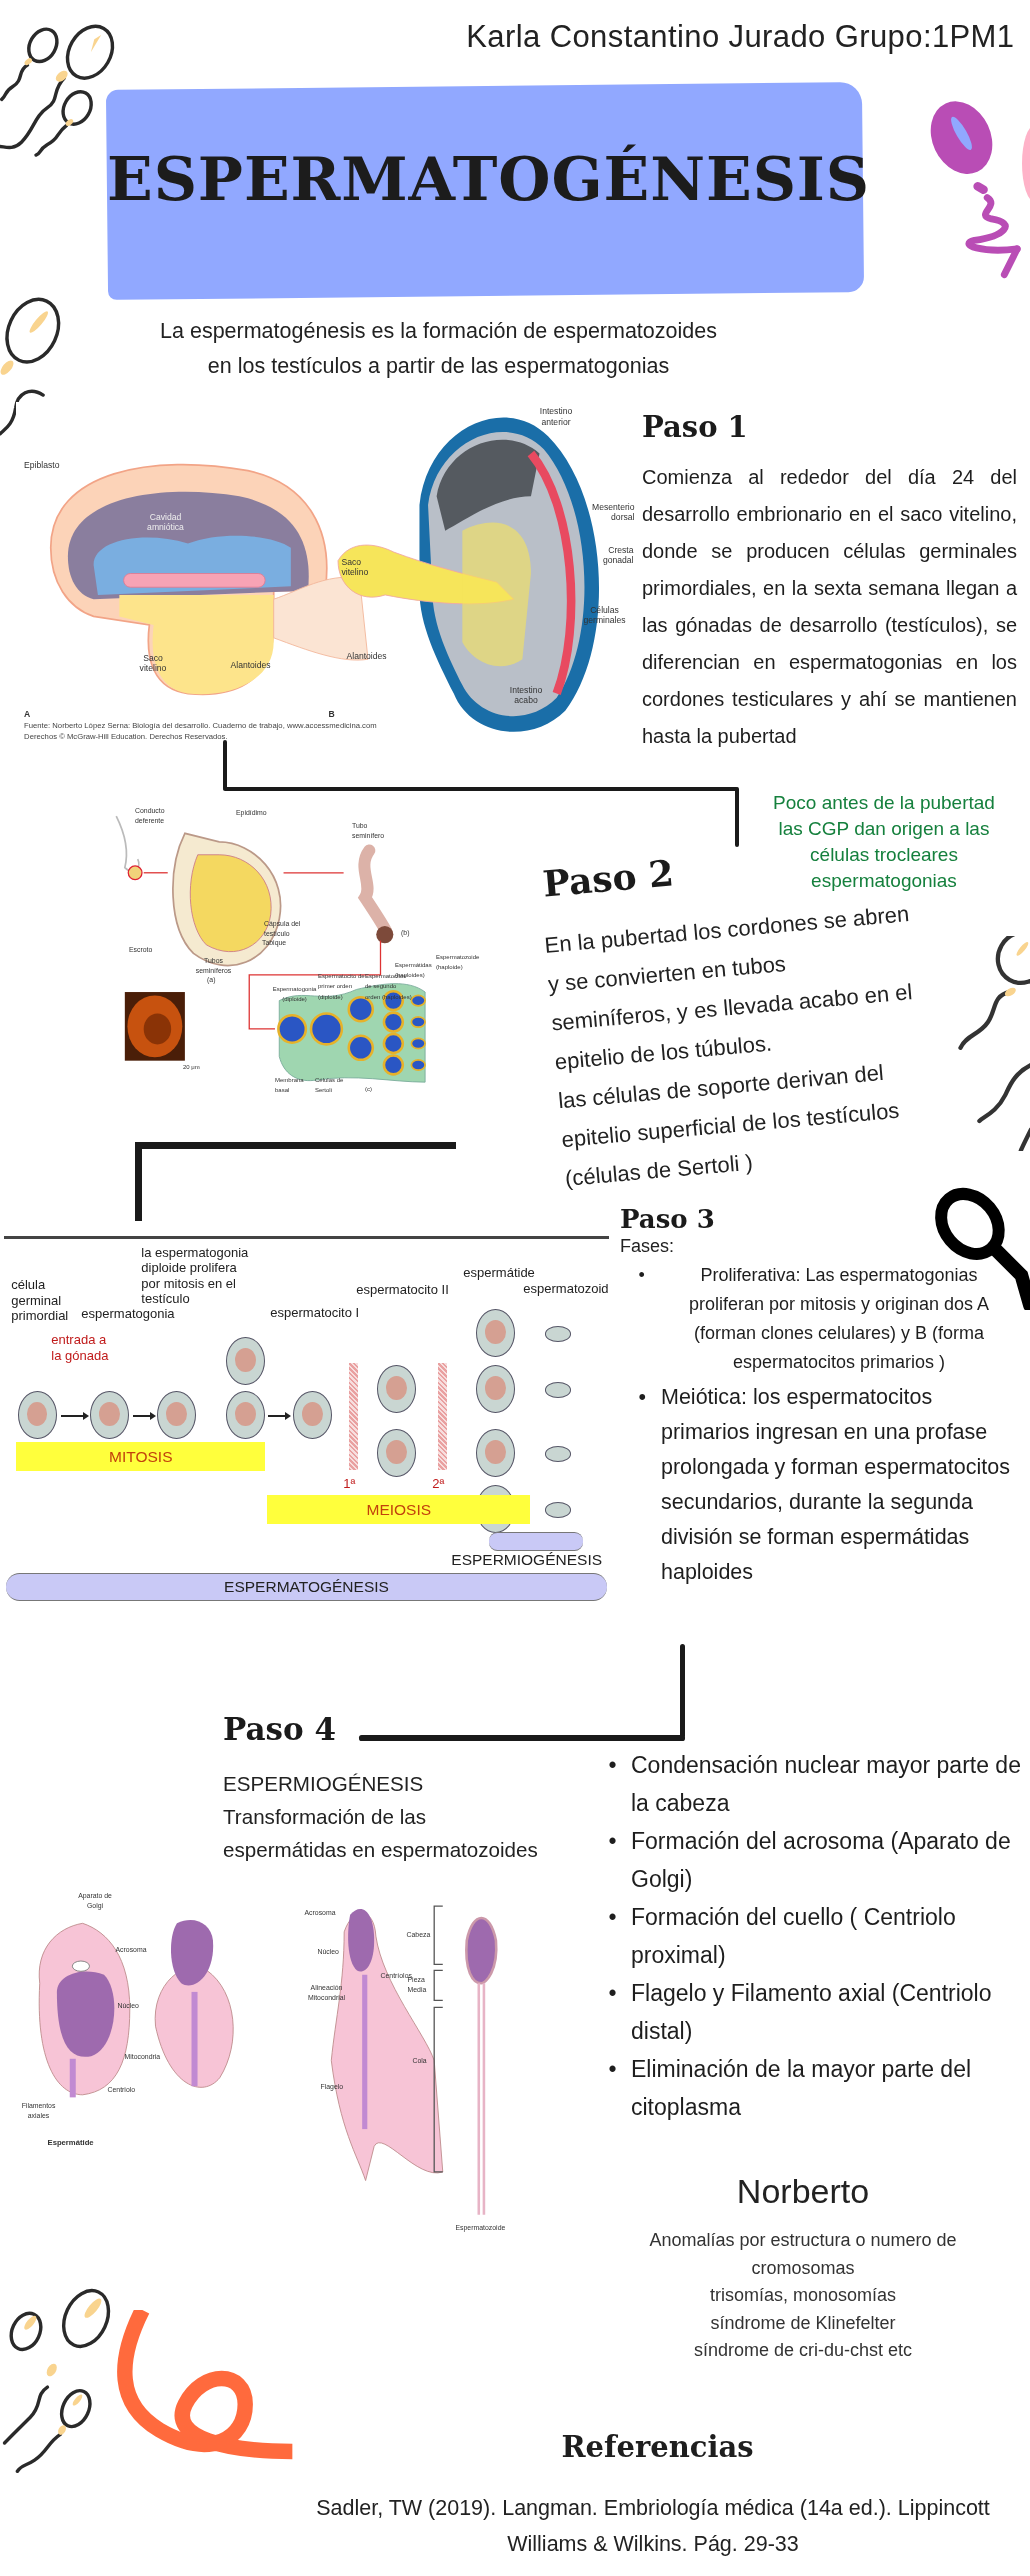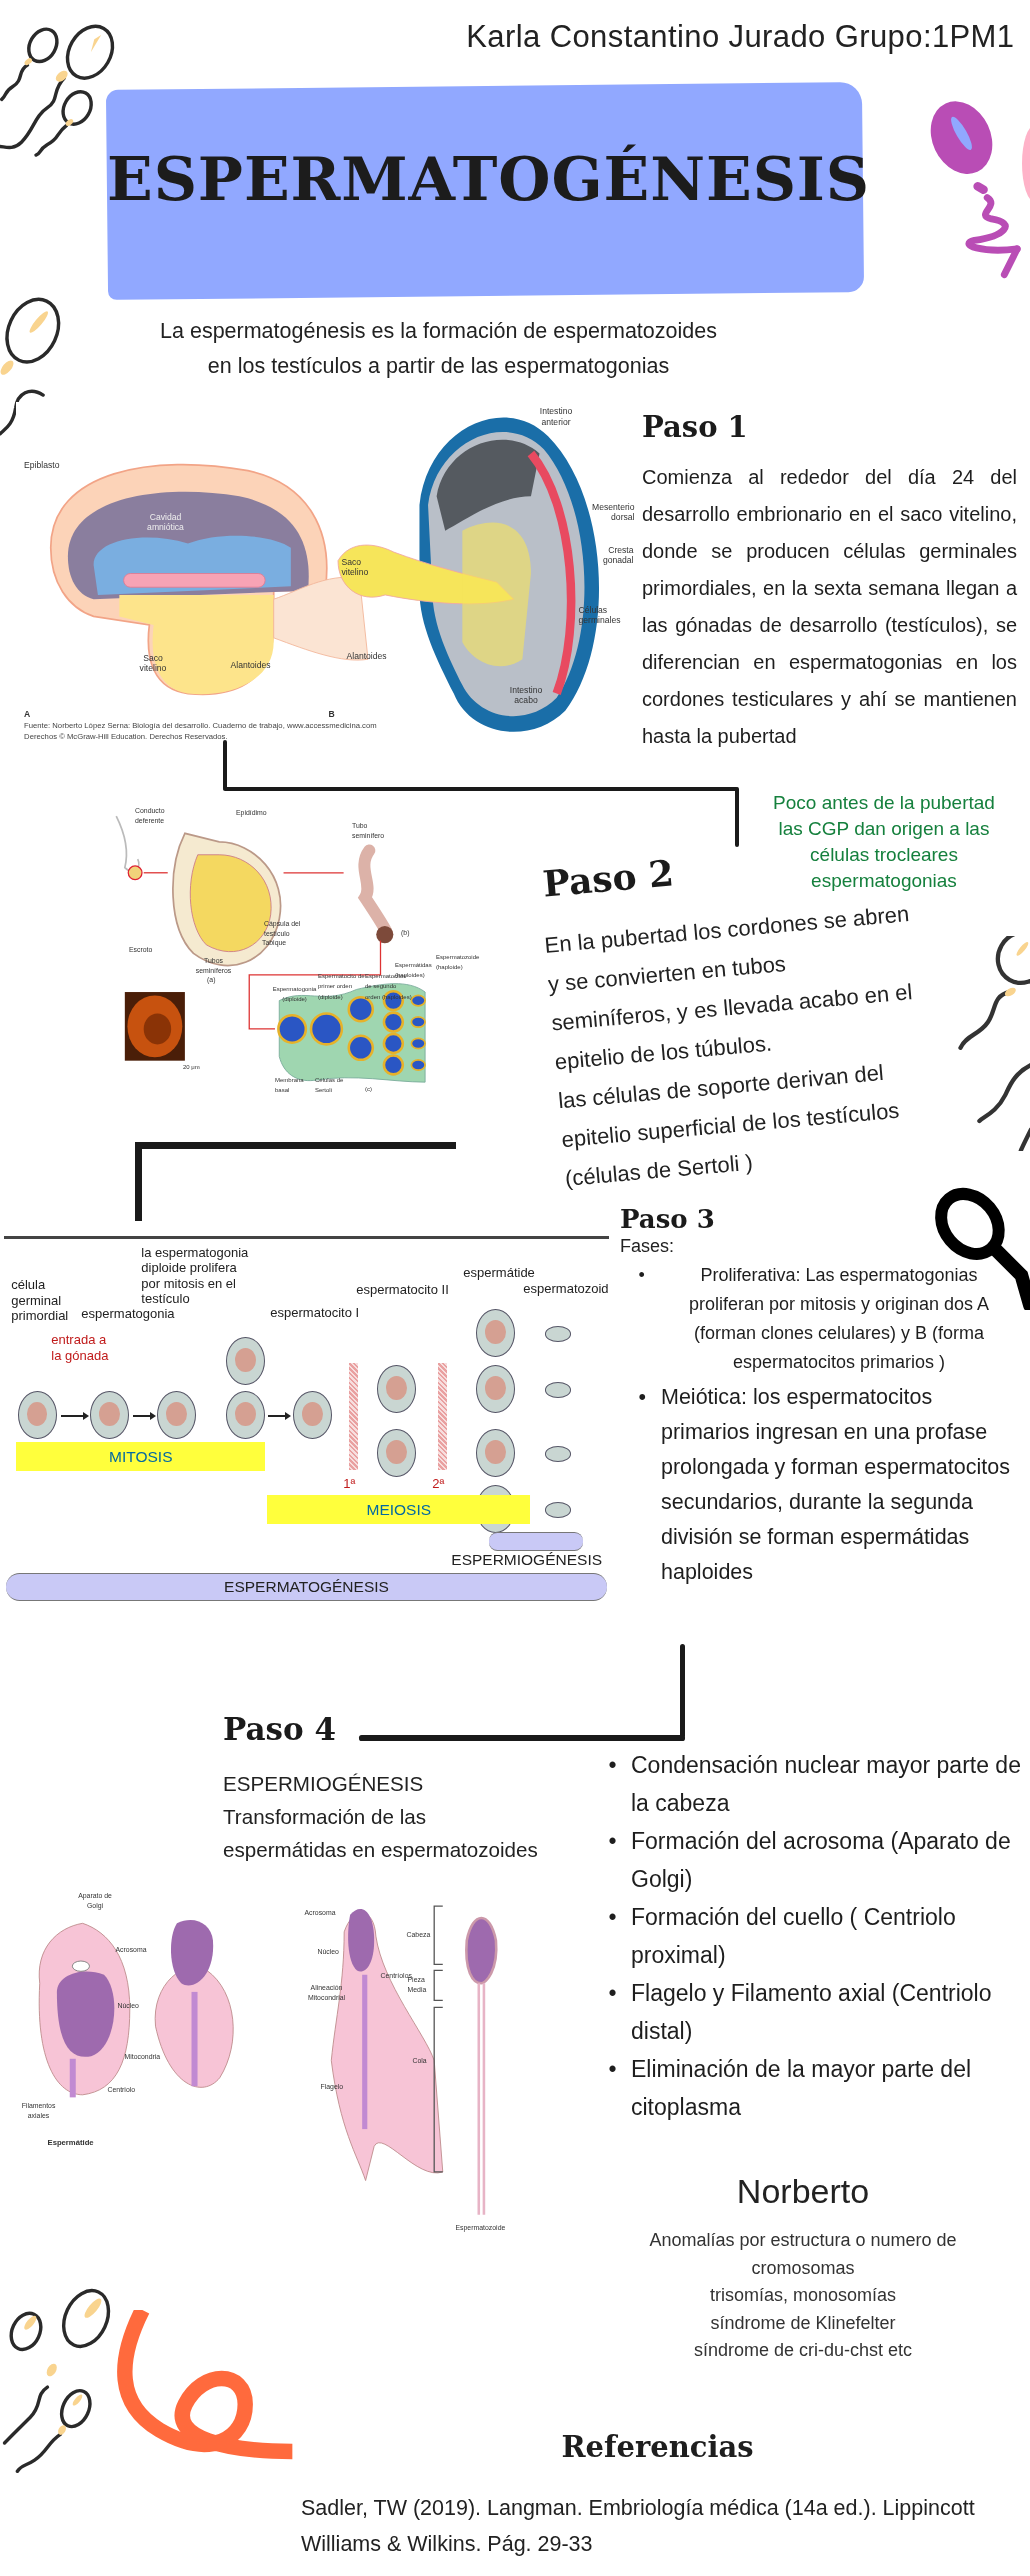--- a/index.html
+++ b/index.html
@@ -38,30 +38,30 @@
 
   #paso4-heading { left: 223px; top: 1711px; font-size: 31px; }
   #paso4-sub { left: 223px; top: 1767px; font-size: 20.6px; line-height: 33px; color: #222; }
   #paso4-list { left: 605px; top: 1746px; width: 416px; }
   #paso4-list li { font-size: 23px; line-height: 38px; }
 
   #defectos-heading { left: 627px; top: 2172px; width: 352px; text-align: center; font-size: 34px; font-weight: 300; color: #222; }
   #defectos-list { left: 601px; top: 2227px; width: 404px; text-align: center; font-size: 18px; line-height: 27.5px; color: #333; }
 
   #ref-heading { left: 447px; top: 2430px; width: 421px; text-align: center; font-size: 29px; }
-  #ref-text { left: 301px; top: 2490px; width: 704px; text-align: left; font-size: 21.5px; line-height: 36px; color: #222; }
+  #ref-text { left: 301px; top: 2490px; width: 704px; text-align: center; font-size: 21.5px; line-height: 36px; color: #222; }
 
   
   .cell { position: absolute; width: 39px; height: 48px; border-radius: 50%; background: #c9d6d2; border: 1.7px solid #556; }
   .cell::after { content: ""; position: absolute; left: 7.7px; top: 10.3px; width: 20.6px; height: 24px; border-radius: 50%; background: #d5a092; }
   .sperm-mini { position: absolute; width: 26px; height: 15.5px; border-radius: 50%; background: #c9d6d2; border: 1.7px solid #556; }
   .arrow-h { position: absolute; height: 1.7px; background: #222; }
   .arrow-h::after { content: ""; position: absolute; right: -1.7px; top: -3.4px; border-left: 6px solid #222; border-top: 4.3px solid transparent; border-bottom: 4.3px solid transparent; }
   .diag-label { position: absolute; font-size: 13px; line-height: 15.5px; color: #222; font-family: "Liberation Sans", sans-serif; }
-  .yellow-bar { position: absolute; background: #ffff3c; font-size: 15.5px; text-align: center; color: #0369a1; }
+  .yellow-bar { position: absolute; background: #ffff3c; font-size: 15.5px; text-align: center; color: #c2410c; }
   .pink-bar { position: absolute; width: 8.6px; background: repeating-linear-gradient(45deg, #e9a0a0 0 1.7px, #f7dede 1.7px 3.4px); }
   .lav-bar { position: absolute; background: #c9c9f6; border-top: 0.9px solid #777; border-bottom: 0.9px solid #777; text-align: center; font-size: 15.5px; color: #222; }
 </style>
 </head>
 <body>
 
 <svg class="abs" style="left:0;top:8.6px" width="120" height="155" viewBox="0 0 140 180">
   <g fill="none" stroke="#2a2a2a" stroke-width="4" stroke-linecap="round">
     <ellipse cx="105" cy="50" rx="24" ry="32" transform="rotate(30 105 50)"></ellipse>
     <ellipse cx="50" cy="42" rx="15" ry="20" transform="rotate(30 50 42)"></ellipse>
@@ -158,21 +158,21 @@
     <path d="M375 185 C390 160 420 165 440 175 C480 190 520 200 560 210 L580 230 C540 240 480 235 430 225 C400 235 375 215 375 185Z" fill="#f6e55a" stroke="#f0a5a5"></path>
     <path d="M520 150 C560 130 600 140 600 200 L590 300 C560 320 530 300 520 280" fill="#f6e55a" opacity="0.6"></path>
   </svg>
   <span class="fig-label" style="left:8.6px;top:58px">Epiblasto</span>
   <span class="fig-label" style="left:120px;top:110px;width:60px;text-align:center;color:#eee">Cavidad amniótica</span>
   <span class="fig-label" style="left:116px;top:251px;width:43px;text-align:center">Saco vitelino</span>
   <span class="fig-label" style="left:215px;top:258px">Alantoides</span>
   <span class="fig-label" style="left:517px;top:4.3px;width:47px;text-align:center">Intestino anterior</span>
   <span class="fig-label" style="left:574px;top:100px;width:45px;text-align:right">Mesenterio dorsal</span>
   <span class="fig-label" style="left:577px;top:143px;width:41px;text-align:right">Cresta gonadal</span>
-  <span class="fig-label" style="left:563px;top:203px;width:52px;">Células germinales</span>
+  <span class="fig-label" style="left:563px;top:203px;width:52px;text-align:center">Células germinales</span>
   <span class="fig-label" style="left:326px;top:155px;width:34px">Saco vitelino</span>
   <span class="fig-label" style="left:331px;top:249px">Alantoides</span>
   <span class="fig-label" style="left:489px;top:283px;width:43px;text-align:center">Intestino acabo</span>
   <span class="fig-label" style="left:8.6px;top:307px;font-weight:bold">A</span>
   <span class="fig-label" style="left:313px;top:307px;font-weight:bold">B</span>
   <span class="fig-caption" style="left:8.6px;top:319px">Fuente: Norberto López Serna: Biología del desarrollo. Cuaderno de trabajo, www.accessmedicina.com</span>
   <span class="fig-caption" style="left:8.6px;top:330px">Derechos © McGraw-Hill Education. Derechos Reservados.</span>
 </div>
 
 <h2 class="step-heading serif-bold" style="left:642px;top:410px">Paso 1</h2>

